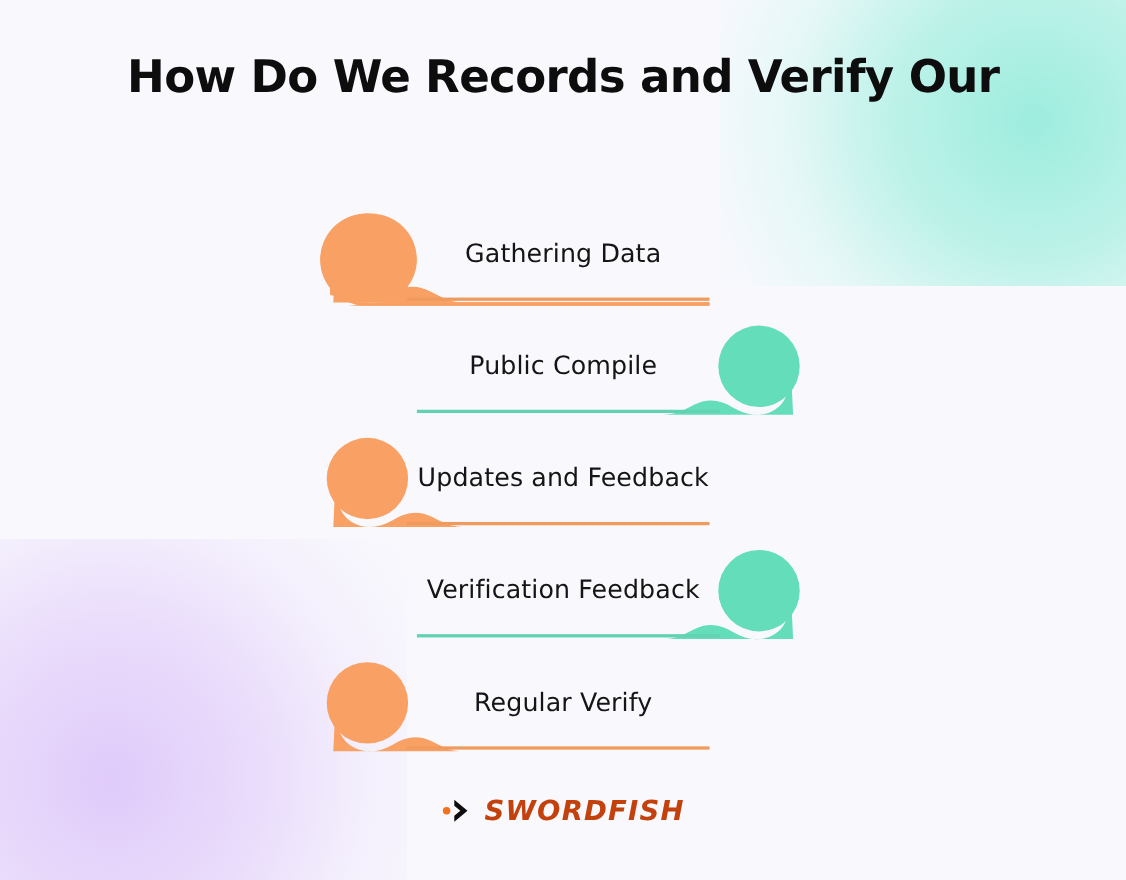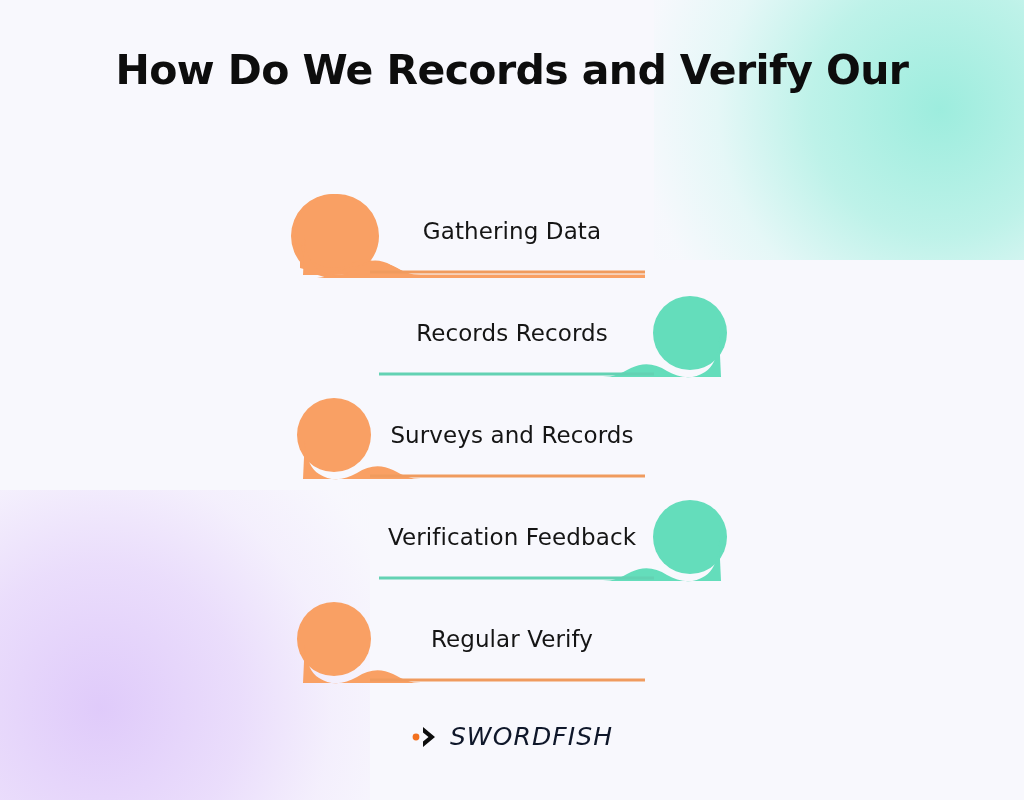--- a/index.html
+++ b/index.html
@@ -123,25 +123,25 @@
     gap: 9px;
     z-index: 6;
   }
   .logo-mark {
     display: block;
     width: 30px;
     height: 26px;
   }
   .logo-text {
     font-family: "DejaVu Sans", sans-serif;
-    font-weight: normal;
+    font-weight: bold;
     font-style: italic;
     font-size: 25px;
     letter-spacing: 1.1px;
-    color: #0f172a;
+    color: #c2410c;
   }
 </style>
 </head>
 <body>
 
 <div class="canvas">
 
   <div class="glow-teal"></div>
   <div class="glow-purple"></div>
 
@@ -163,30 +163,30 @@
       </svg>
       <div class="row-label">Gathering Data</div>
     </div>
 
     <div class="row">
       <svg class="row-svg" viewBox="0 0 1024 102">
         <circle cx="690" cy="45" r="37" fill="#64ddbb"></circle>
         <path fill="#64ddbb" d="M719 46 c 0 0 2 28 -14 38 c -12 8 -26 6 -38 -1 c -12 -8 -24 -9 -36 -3 c -11 6 -18 9 -28 9 l 118 0 z"></path>
         <rect x="379" y="84.5" width="275" height="3" fill="#63d2b3"></rect>
       </svg>
-      <div class="row-label">Records Records</div>
+      <div class="row-label">Public Compile</div>
     </div>
 
     <div class="row">
       <svg class="row-svg" viewBox="0 0 1024 102">
         <circle cx="334" cy="45" r="37" fill="#f9a064"></circle>
         <path fill="#f9a064" d="M305 46 c 0 0 -2 28 14 38 c 12 8 26 6 38 -1 c 12 -8 24 -9 36 -3 c 11 6 18 9 28 9 l -118 0 z"></path>
         <rect x="370" y="84.5" width="275" height="3" fill="#f09b5e"></rect>
       </svg>
-      <div class="row-label">Surveys and Records</div>
+      <div class="row-label">Updates and Feedback</div>
     </div>
 
     <div class="row">
       <svg class="row-svg" viewBox="0 0 1024 102">
         <circle cx="690" cy="45" r="37" fill="#64ddbb"></circle>
         <path fill="#64ddbb" d="M719 46 c 0 0 2 28 -14 38 c -12 8 -26 6 -38 -1 c -12 -8 -24 -9 -36 -3 c -11 6 -18 9 -28 9 l 118 0 z"></path>
         <rect x="379" y="84.5" width="275" height="3" fill="#63d2b3"></rect>
       </svg>
       <div class="row-label">Verification Feedback</div>
     </div>

